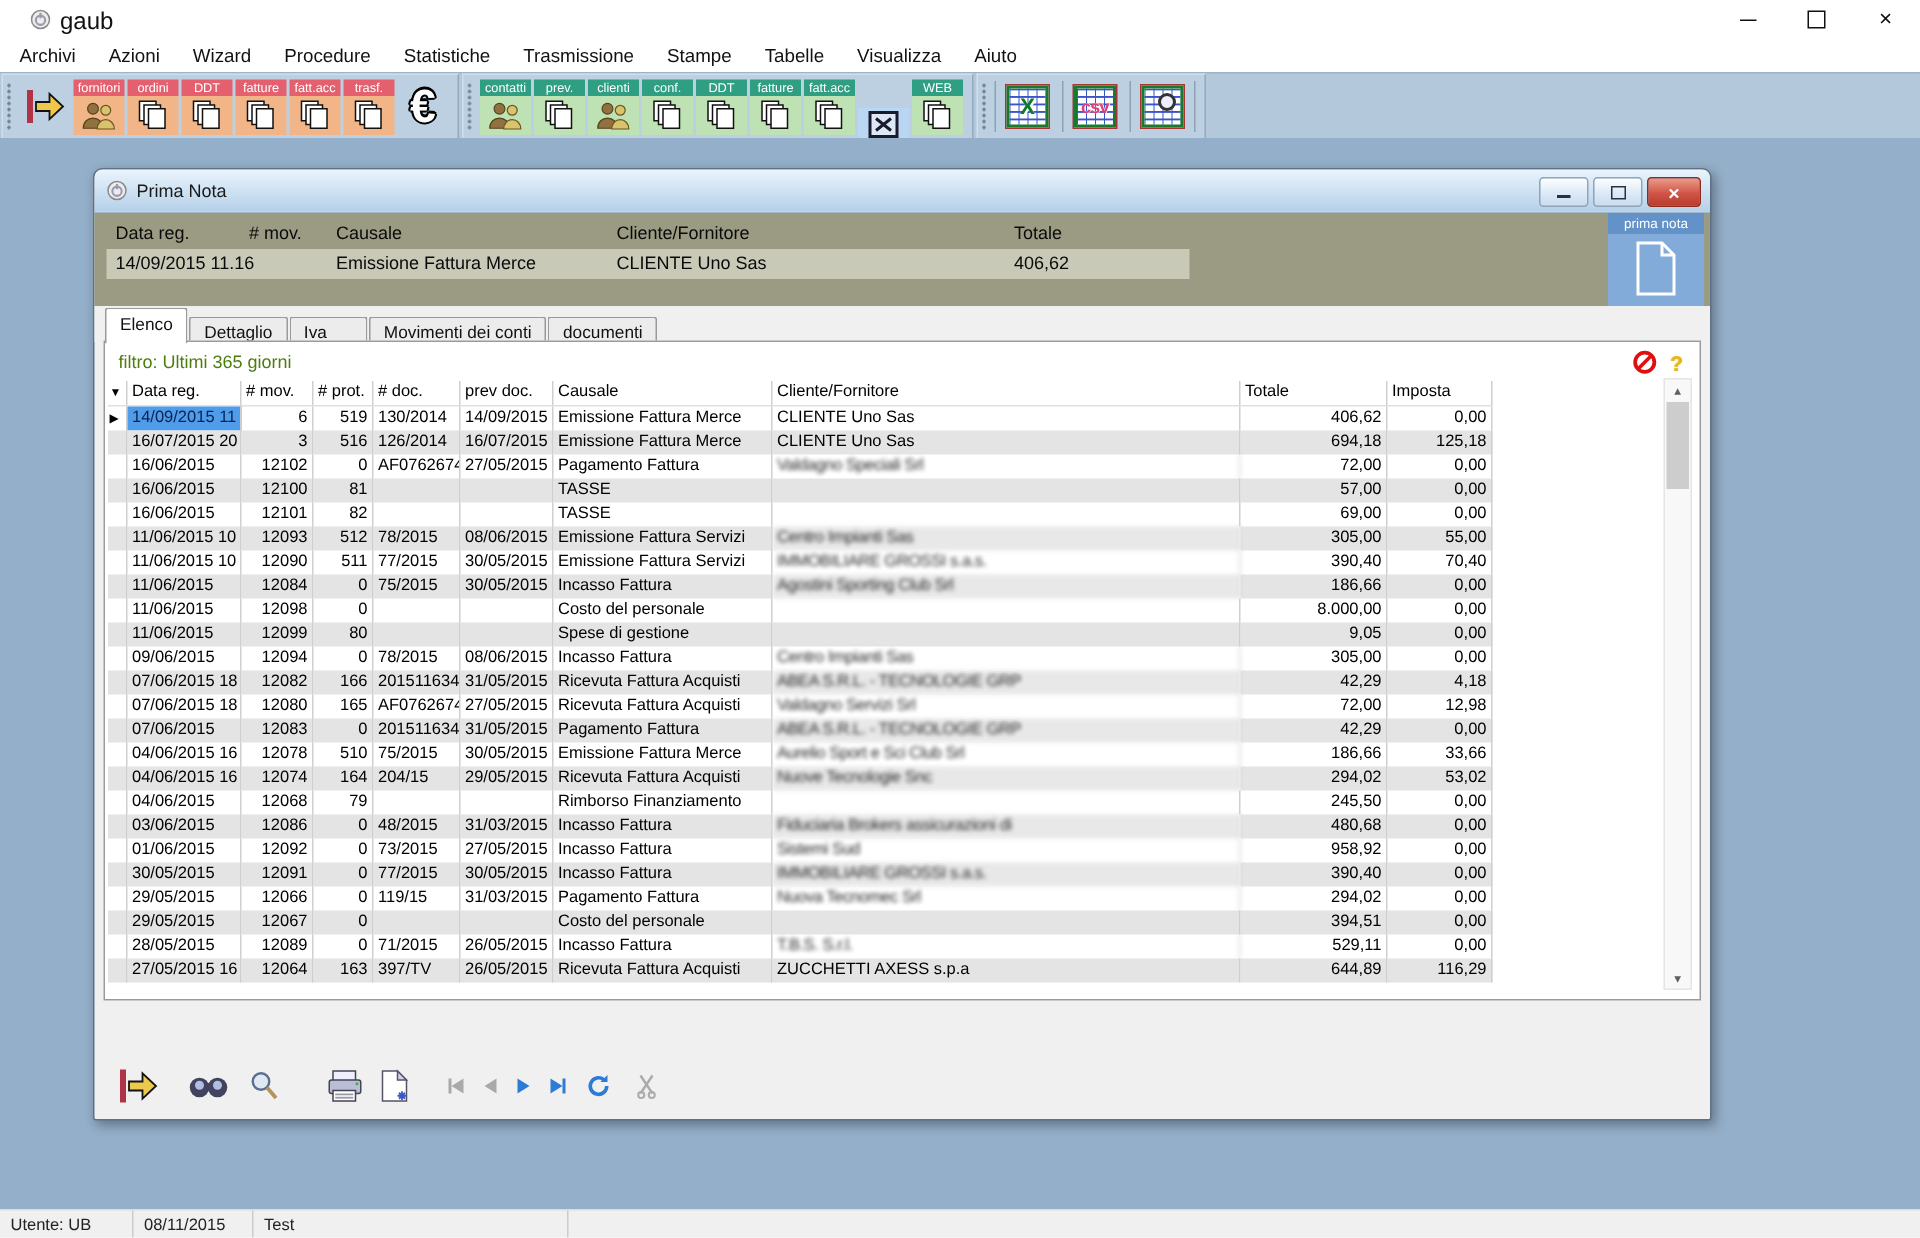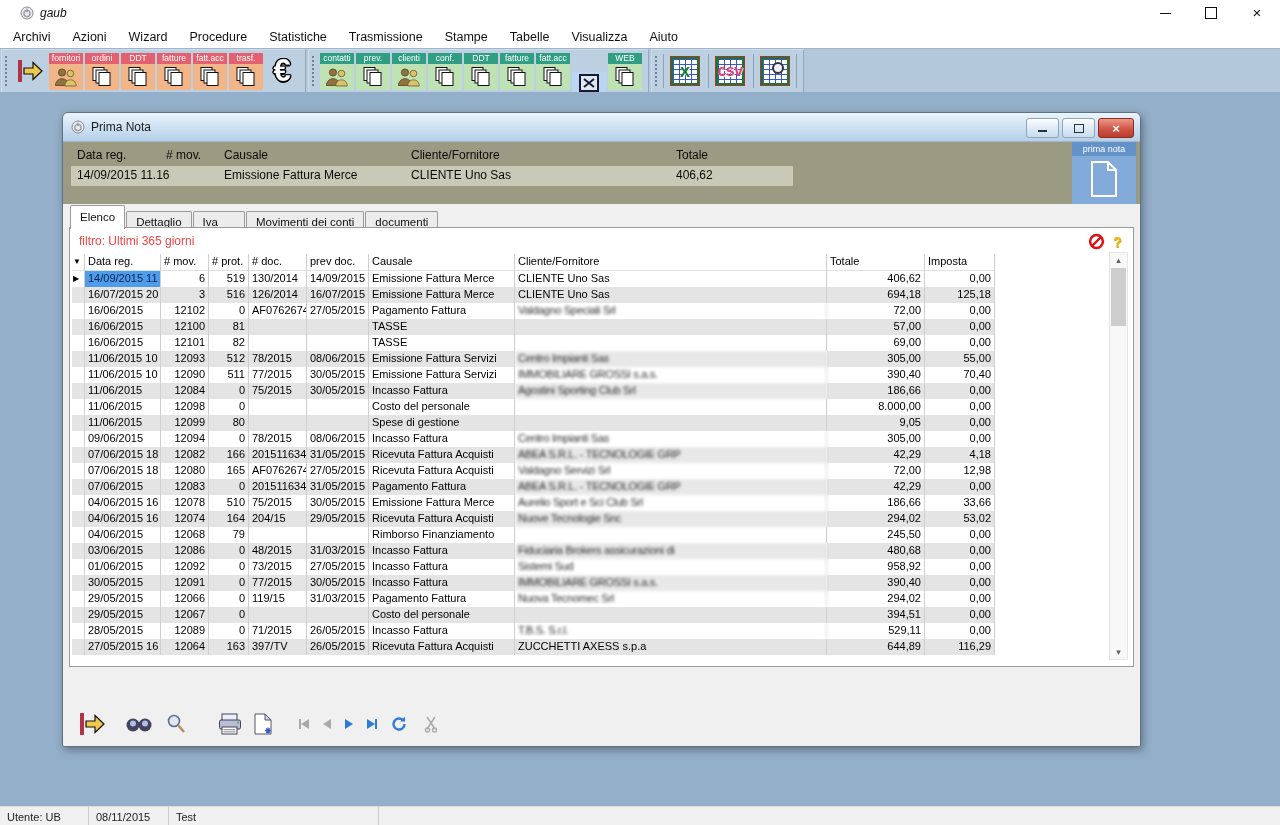--- a/index.html
+++ b/index.html
@@ -2,21 +2,21 @@
 <html><head>
 <meta charset="utf-8">
 <style>
   html,body{margin:0;padding:0;width:1280px;height:825px;overflow:hidden;
     font-family:"Liberation Sans",sans-serif;background:#fff;}
   #app{position:relative;width:1280px;height:825px;}
 
   
   #titlebar{position:absolute;left:0;top:0;width:100%;height:26px;background:#fff;}
   #app-icon{position:absolute;left:20px;top:6px;width:14px;height:14px;}
-  #app-title{position:absolute;left:40px;top:6px;font-size:12px;color:#111;font-style:italic;}
+  #app-title{position:absolute;left:40px;top:6px;font-size:16px;color:#111;}
   #win-controls{position:absolute;right:0;top:0;height:26px;display:flex;}
   .wc{width:46px;height:26px;display:flex;align-items:center;justify-content:center;
       color:#111;font-size:15px;line-height:26px;}
   .wc-min{width:11px;height:1px;background:#111;display:block;}
   .wc-max{width:10px;height:10px;border:1px solid #111;display:block;}
 
   
   #menubar{position:absolute;left:0;top:26px;width:100%;height:22px;background:#fff;
     display:flex;align-items:center;padding-left:2px;}
   .menu-item{padding:0 11px;font-size:12.5px;color:#111;height:22px;line-height:22px;}
@@ -46,21 +46,21 @@
       -1px -1px #000,1px 1px #000,-1px 1px #000,1px -1px #000;}
   .tb-export{border-left:1px solid #8ea2b6;padding:0 4px;height:34px;justify-content:center;}
   .tb-export:last-child{border-right:1px solid #8ea2b6;}
   .grid-ico{width:24px;height:24px;background-color:#fff;border:2px solid #177a2d;position:relative;
     background-image:linear-gradient(to right,#3a55c8 1px,transparent 1px),
       linear-gradient(to bottom,#3a55c8 1px,transparent 1px);
     background-size:6px 5px;box-shadow:0 0 0 1px #a33;}
   .ovl{position:absolute;left:0;top:0;right:0;bottom:0;display:flex;align-items:center;
     justify-content:center;font-weight:bold;}
   .ovl.xl{color:#0d7a28;font-size:15px;text-shadow:1px 1px 0 #fff;}
-  .ovl.csv{color:#e0407a;font-size:16px;letter-spacing:-0.5px;text-shadow:0.5px 0.5px 0 #fff;border-radius:11px;}
+  .ovl.csv{color:#e0407a;font-size:12px;letter-spacing:-0.5px;text-shadow:0.5px 0.5px 0 #fff;border-radius:11px;}
   .lens{position:absolute;right:3px;top:3px;width:8px;height:8px;border:2px solid #333;
     border-radius:50%;background:#eef;}
 
   
   #workspace{position:absolute;left:0;top:92px;width:100%;height:714px;background:#94afc9;}
 
   
   #pn{position:absolute;left:62px;top:20px;width:1077px;height:633px;background:#f0f0f0;
     border:1px solid #5f7285;border-radius:6px 6px 2px 2px;
     box-shadow:2px 3px 8px rgba(0,0,0,0.35);}
@@ -101,21 +101,21 @@
   .tab{display:inline-block;height:20px;line-height:20px;padding:0 9px;font-size:11.5px;
     color:#111;background:#ececec;border:1px solid #9a9a9a;border-bottom:none;
     border-radius:2px 2px 0 0;position:relative;top:4px;margin-right:1px;vertical-align:bottom;}
   .tab.active{background:#fff;height:23px;line-height:23px;top:1px;z-index:3;}
   .tab:nth-child(3){padding-right:26px;}
 
   
   .pn-page{position:absolute;left:6px;right:6px;top:114px;height:438px;background:#fff;
     border:1px solid #9a9a9a;z-index:1;}
   .filter-row{position:relative;height:24px;}
-  .filter-row .flt{position:absolute;left:9px;top:6px;font-size:12px;color:#ef4444;}
+  .filter-row .flt{position:absolute;left:9px;top:6px;font-size:12px;color:#4d7c0f;}
   .pg-ic{position:absolute;top:5px;width:17px;height:17px;display:flex;align-items:center;
     justify-content:center;}
   .pg-ic.noentry{right:28px;}
   .pg-ic.help{right:7px;font-weight:bold;font-size:14px;color:#e8b818;
     text-shadow:0 0 2px #f6e6a2,0.5px 0.5px 0 #c89010;}
 
   
   #table{margin-left:2px;margin-top:2px;width:923px;font-size:11px;color:#000;}
   .trow{display:grid;grid-template-columns:13px 76px 48px 40px 58px 62px 146px 312px 98px 70px;}
   .cell{height:16px;line-height:15px;padding:0 3px;border-right:1px solid #cfcfcf;

